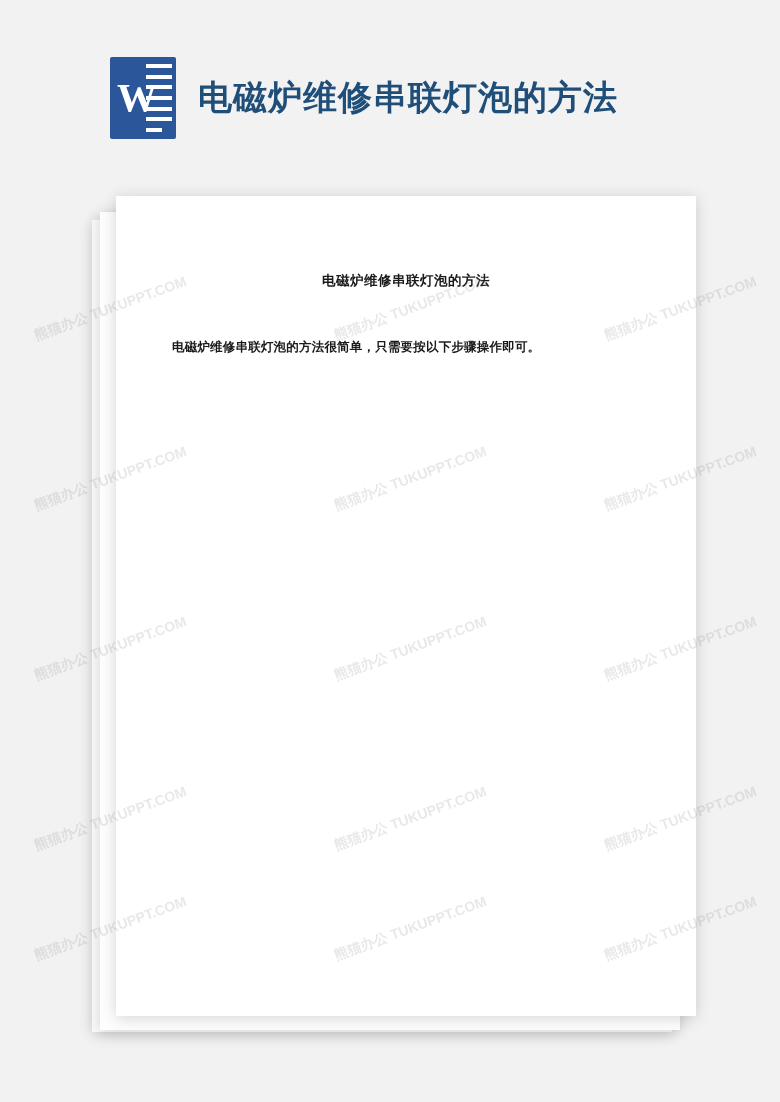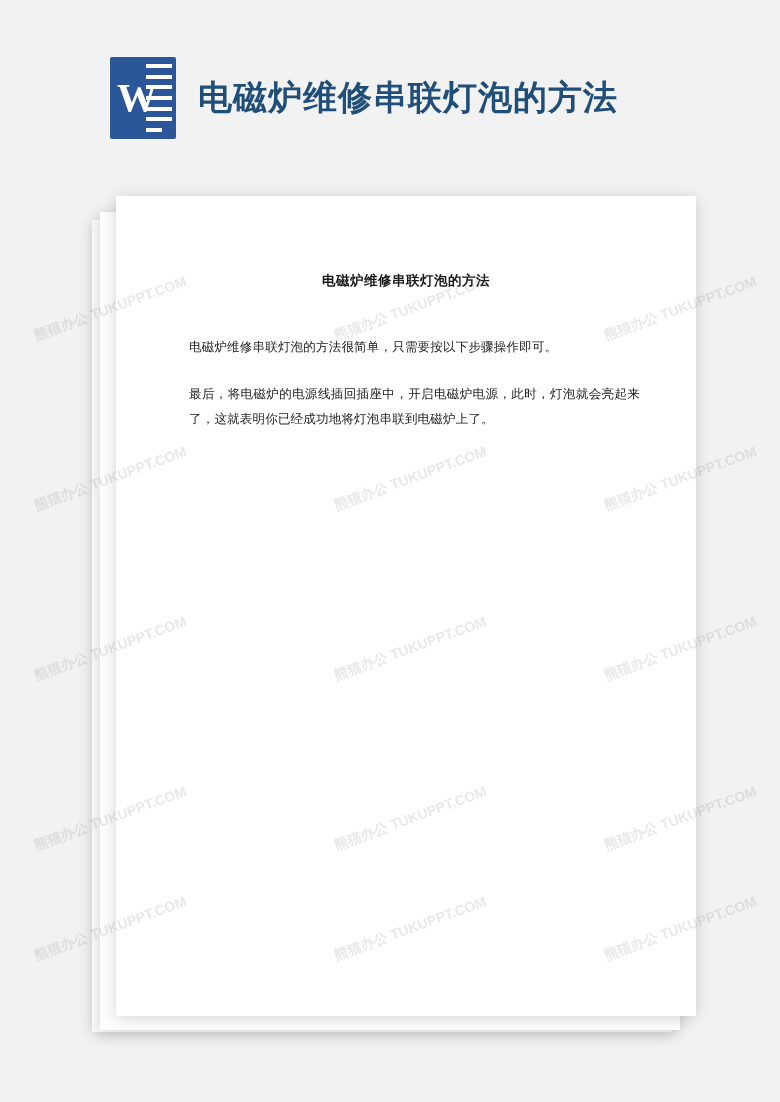--- a/index.html
+++ b/index.html
@@ -124,23 +124,24 @@
     color: #1a1a1a;
     font-family: "DejaVu Sans", "Liberation Sans", sans-serif;
     margin: 18px 0 44px 0;
     letter-spacing: 0.5px;
   }
   .doc-para {
     font-size: 12.5px;
     color: #1a1a1a;
     line-height: 2.0;
     font-family: "DejaVu Sans", "Liberation Sans", sans-serif;
-    margin: 0 0 22px 17px;
+    margin: 0 0 22px 0;
     text-align: justify;
     letter-spacing: 0.2px;
+    font-weight: bold;
   }
 
   
   .wm-layer {
     position: absolute;
     left: 0; top: 0;
     width: 780px; height: 1102px;
     pointer-events: none;
     overflow: hidden;
   }
@@ -174,21 +175,20 @@
 </div>
 
 <div class="pages">
   <div class="page page-back2"></div>
   <div class="page page-back1"></div>
 
   <div class="page page-front">
     <div class="page-inner">
       <div class="doc-heading">电磁炉维修串联灯泡的方法</div>
       <p class="doc-para">电磁炉维修串联灯泡的方法很简单，只需要按以下步骤操作即可。</p>
-      <p class="doc-para">最后，将电磁炉的电源线插回插座中，开启电磁炉电源，此时，灯泡就会亮起来了，这就表明你已经成功地将灯泡串联到电磁炉上了。</p>
     </div>
   </div>
 </div>
 
 <div class="wm-layer">
     <span class="wm" style="left: 30px; top: 300px;">熊猫办公 TUKUPPT.COM</span>
     <span class="wm" style="left: 330px; top: 300px;">熊猫办公 TUKUPPT.COM</span>
     <span class="wm" style="left: 600px; top: 300px;">熊猫办公 TUKUPPT.COM</span>
     <span class="wm" style="left: 30px; top: 470px;">熊猫办公 TUKUPPT.COM</span>
     <span class="wm" style="left: 330px; top: 470px;">熊猫办公 TUKUPPT.COM</span>

